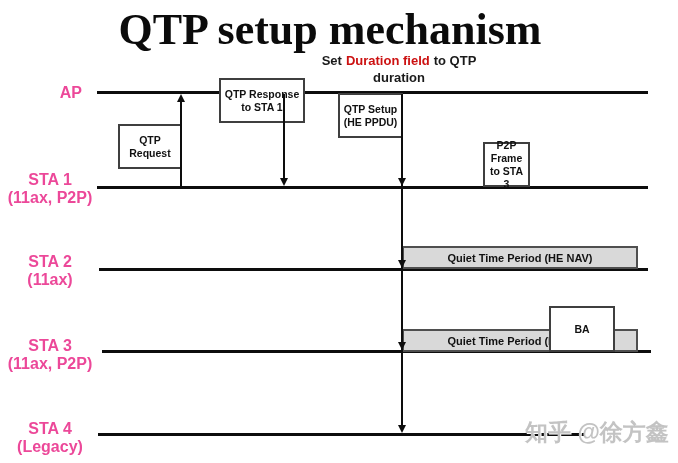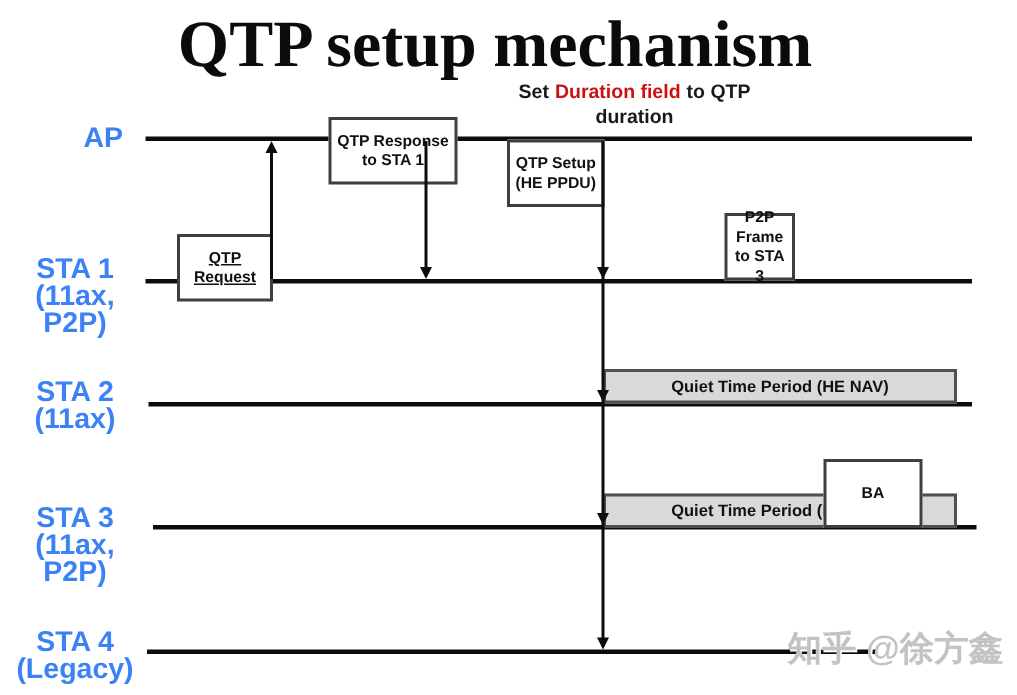--- a/index.html
+++ b/index.html
@@ -10,29 +10,29 @@
   .abs{position:absolute;}
 
   
   #title{
     left:0;top:4px;width:660px;text-align:center;
     font-family:"Liberation Serif", serif;font-weight:bold;
     font-size:44px;color:#0b0b0b;letter-spacing:0px;
   }
   
   #subtitle{
-    left:308px;top:52px;width:230px;text-align:center;
+    left:284px;top:52px;width:230px;text-align:center;
     font-size:13px;font-weight:bold;color:#1a1a1a;line-height:17px;
   }
   #subtitle .hl{margin:0 4px;}
 
   
   .stlabel{
-    left:0;width:100px;text-align:center;font-size:19px;font-weight:bold;
-    color:#3b82f6;line-height:18px;
+    left:0;width:100px;text-align:center;font-size:16px;font-weight:bold;
+    color:#ec4899;line-height:18px;
   }
   #lbl-ap{left:0;top:84px;width:82px;text-align:right;}
   #lbl-sta1{top:171px;}
   #lbl-sta2{top:253px;}
   #lbl-sta3{top:337px;}
   #lbl-sta4{top:420px;}
 
   
   .tline{height:3px;background:#0d0d0d;}
   #line-ap  {left:97px; top:91px; width:551px;}
@@ -41,21 +41,21 @@
   #line-sta3{left:102px;top:350px;width:549px;}
   #line-sta4{left:98px; top:433px;width:487px;}
 
   
   .fbox{
     box-sizing:border-box;background:#ffffff;border:2px solid #3f3f3f;
     display:flex;align-items:center;justify-content:center;text-align:center;
     font-size:10.5px;font-weight:bold;color:#111;line-height:13px;
     padding:1px 2px;z-index:2;
   }
-  #box-qtp-request {left:118px;top:156px;width:64px;height:45px;text-decoration:underline;}
+  #box-qtp-request {left:118px;top:124px;width:64px;height:45px;}
   #box-qtp-response{left:219px;top:78px; width:86px;height:45px;}
   #box-qtp-setup   {left:338px;top:93px; width:65px;height:45px;}
   #box-p2p-frame   {left:483px;top:142px;width:47px;height:45px;}
   #box-ba          {left:549px;top:306px;width:66px;height:46px;z-index:4;}
 
   
   .qbox{
     box-sizing:border-box;background:#d9d9d9;border:2px solid #4f4f4f;
     display:flex;align-items:center;justify-content:center;text-align:left;
     font-size:11px;font-weight:bold;color:#111;white-space:nowrap;

